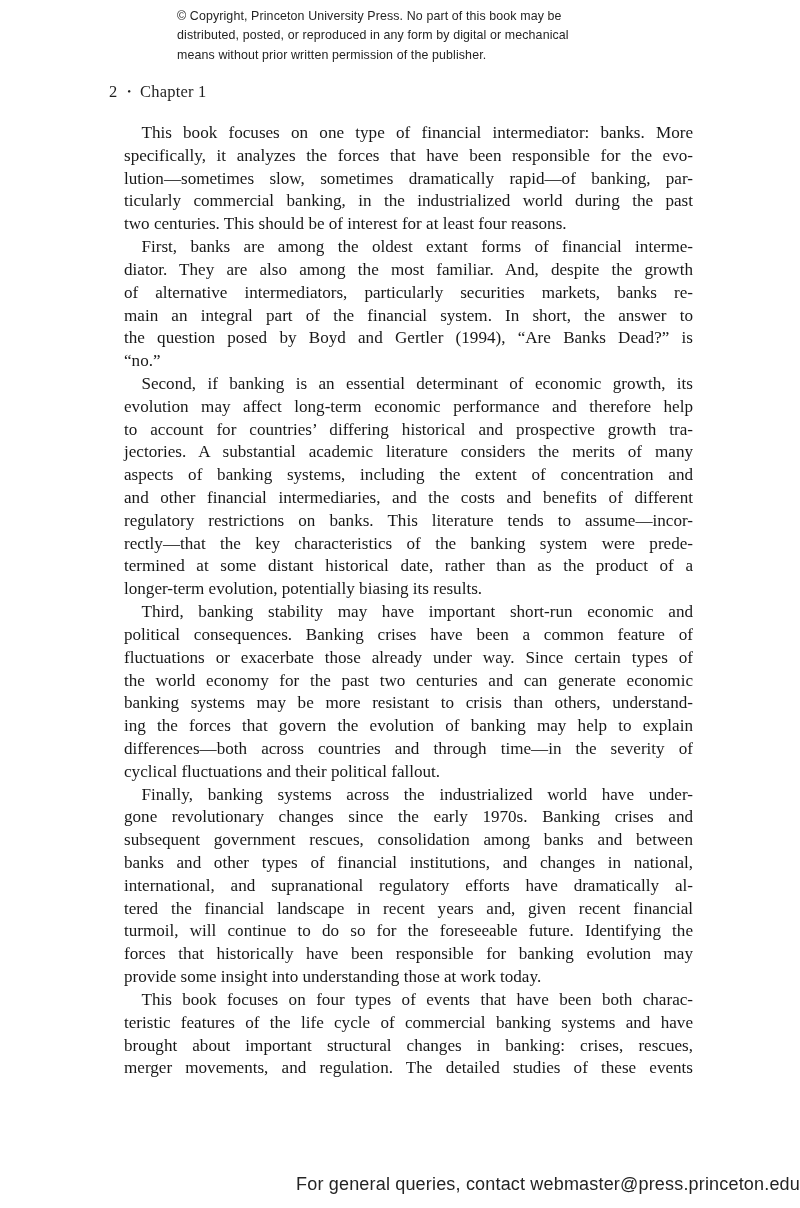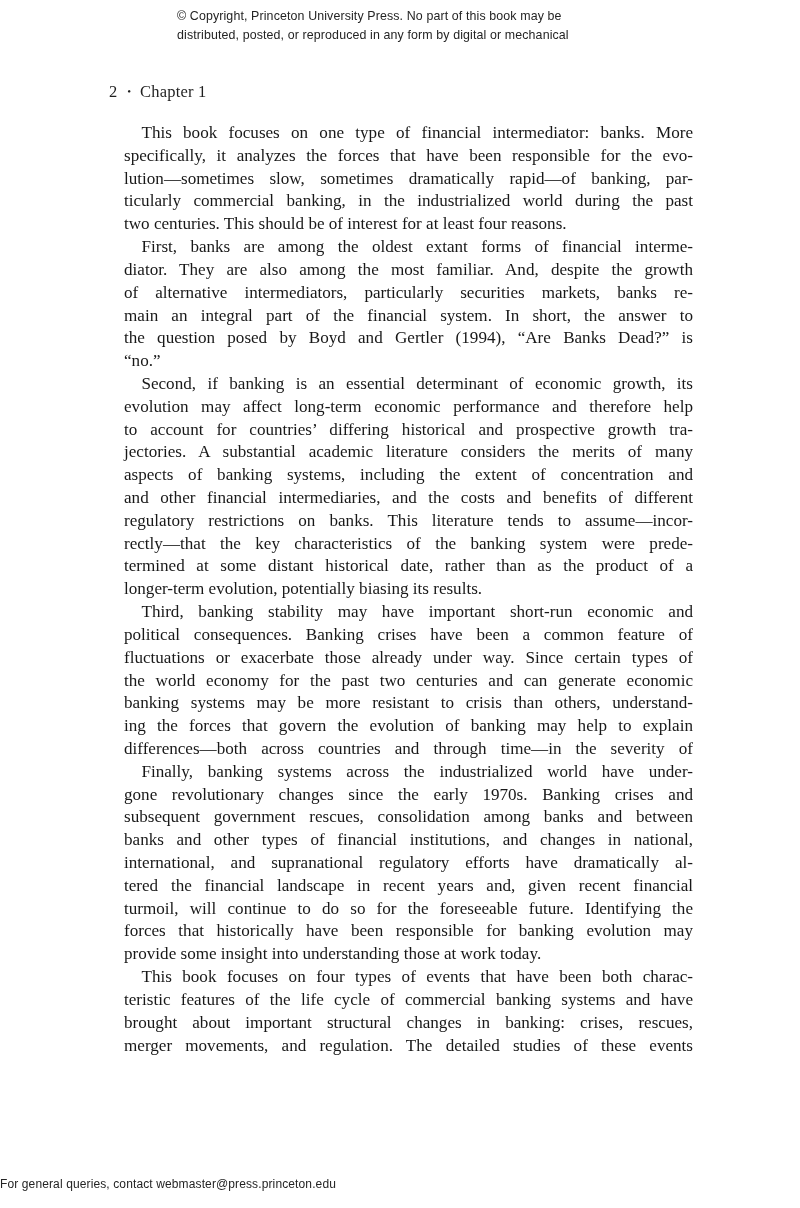--- a/index.html
+++ b/index.html
@@ -95,36 +95,37 @@
   .para .ln.indent {
     text-indent: 1.02em;
   }
 
   
   .page-footer {
     position: absolute;
     left: 0;
     top: 1176px;
     width: 800px;
-    text-align: left;
+    text-align: right;
     font-family: "Liberation Sans", "DejaVu Sans", sans-serif;
-    font-size: 12px;
+    font-size: 18px;
     line-height: 16px;
     color: #242424;
     letter-spacing: 0.01em;
   }
 </style>
 </head>
 <body>
 
 <div class="page">
 
   <div class="copyright-notice">
     <span class="cline">© Copyright, Princeton University Press. No part of this book may be</span>
     <span class="cline">distributed, posted, or reproduced in any form by digital or mechanical</span>
+    <span class="cline">means without prior written permission of the publisher.</span>
   </div>
 
   <div class="running-head">
     <span class="rh-folio">2</span><span class="rh-sep">•</span><span class="rh-title">Chapter 1</span>
   </div>
 
   <div class="body-text">
 
     <div class="para">
       <span class="ln j indent">This book focuses on one type of financial intermediator: banks. More</span>
@@ -157,20 +158,21 @@
     </div>
 
     <div class="para">
       <span class="ln j indent">Third, banking stability may have important short-run economic and</span>
       <span class="ln j">political consequences. Banking crises have been a common feature of</span>
       <span class="ln j">fluctuations or exacerbate those already under way. Since certain types of</span>
       <span class="ln j">the world economy for the past two centuries and can generate economic</span>
       <span class="ln j">banking systems may be more resistant to crisis than others, understand-</span>
       <span class="ln j">ing the forces that govern the evolution of banking may help to explain</span>
       <span class="ln j">differences—both across countries and through time—in the severity of</span>
+      <span class="ln last">cyclical fluctuations and their political fallout.</span>
     </div>
 
     <div class="para">
       <span class="ln j indent">Finally, banking systems across the industrialized world have under-</span>
       <span class="ln j">gone revolutionary changes since the early 1970s. Banking crises and</span>
       <span class="ln j">subsequent government rescues, consolidation among banks and between</span>
       <span class="ln j">banks and other types of financial institutions, and changes in national,</span>
       <span class="ln j">international, and supranational regulatory efforts have dramatically al-</span>
       <span class="ln j">tered the financial landscape in recent years and, given recent financial</span>
       <span class="ln j">turmoil, will continue to do so for the foreseeable future. Identifying the</span>

